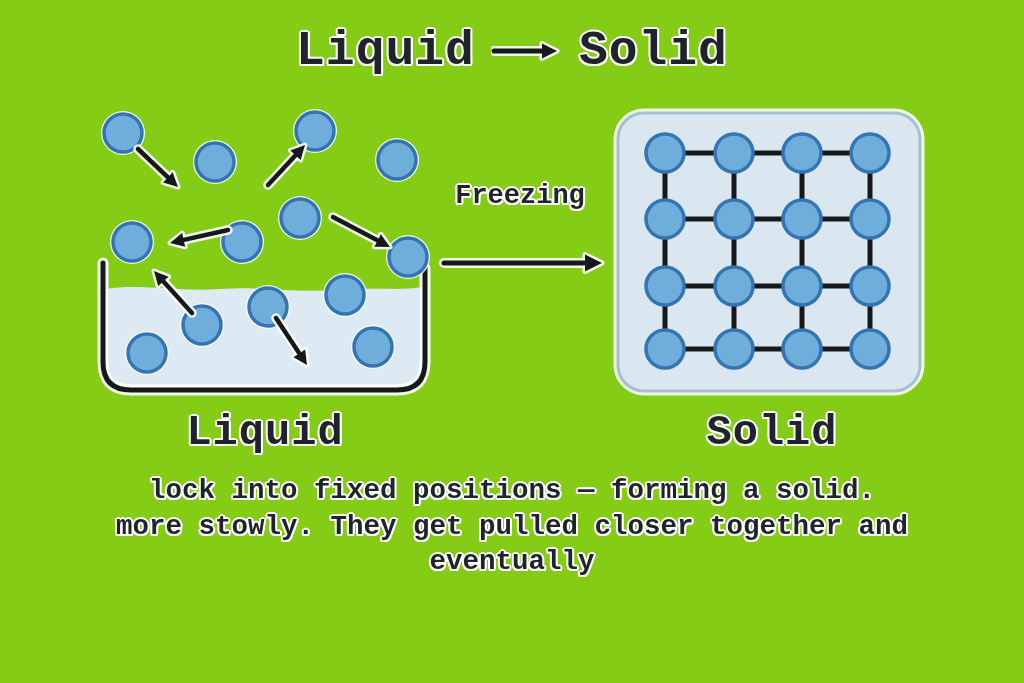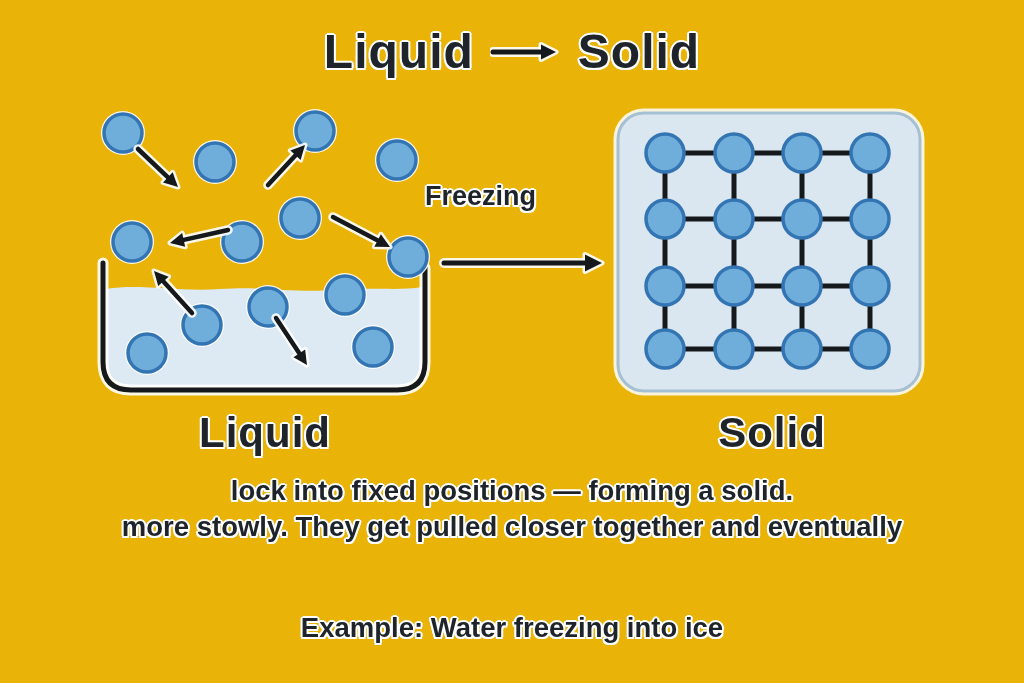--- a/index.html
+++ b/index.html
@@ -16,39 +16,39 @@
   .title{
     position:absolute;top:24px;left:0;width:100%;
     display:flex;justify-content:center;align-items:center;gap:16px;
     font-size:48px;font-weight:700;letter-spacing:1px;
   }
   .diagram-svg{position:absolute;}
   #liquid-svg{left:85px;top:100px;}
   #solid-svg{left:612px;top:103px;}
   #freeze-arrow-svg{left:438px;top:248px;}
   .freeze-label{
-    position:absolute;left:425px;top:179px;width:190px;text-align:left;
+    position:absolute;left:425px;top:179px;width:190px;text-align:center;
     font-size:27px;font-weight:700;line-height:35px;
   }
   .dlabel{position:absolute;font-size:42px;font-weight:700;text-align:center;letter-spacing:1px;}
   #liquid-label{left:85px;top:409px;width:360px;}
   #solid-label{left:612px;top:409px;width:320px;}
   .desc{
     position:absolute;left:40px;top:473px;width:944px;text-align:center;
     font-size:27.5px;font-weight:700;line-height:35.5px;
   }
   .example{
     position:absolute;left:0;top:612px;width:100%;text-align:center;
     font-size:27.5px;font-weight:700;
   }
 </style>
 </head>
 <body>
 
-<div class="canvas" style="background: #eab308;">
+<div class="canvas" style="background: #84cc16; font-family: Liberation Mono, monospace;">
 
   <div class="title halo">
     <span>Liquid</span>
     <svg width="72" height="34" id="title-arrow-svg">
         <line x1="3" y1="17" x2="57" y2="17" stroke="#ffffff" stroke-width="10" stroke-linecap="round" opacity="0.9"></line>
         <polygon points="66,17 51,24.5 51,9.5" fill="#ffffff" stroke="#ffffff" stroke-width="5" stroke-linejoin="round" opacity="0.9"></polygon>
         <line x1="3" y1="17" x2="57" y2="17" stroke="#16191c" stroke-width="5" stroke-linecap="round"></line>
         <polygon points="66,17 51,24.5 51,9.5" fill="#16191c"></polygon>
       </svg>
     <span>Solid</span>
@@ -166,15 +166,14 @@
     </svg>
 
   <div id="liquid-label" class="dlabel halo">Liquid</div>
   <div id="solid-label" class="dlabel halo">Solid</div>
 
   <div class="desc halo">
     <div>lock into fixed positions — forming a solid.</div>
     <div>more stowly. They get pulled closer together and eventually</div>
   </div>
 
-  <div class="example halo">Example: Water freezing into ice</div>
 
 </div>
 
 </body></html>

